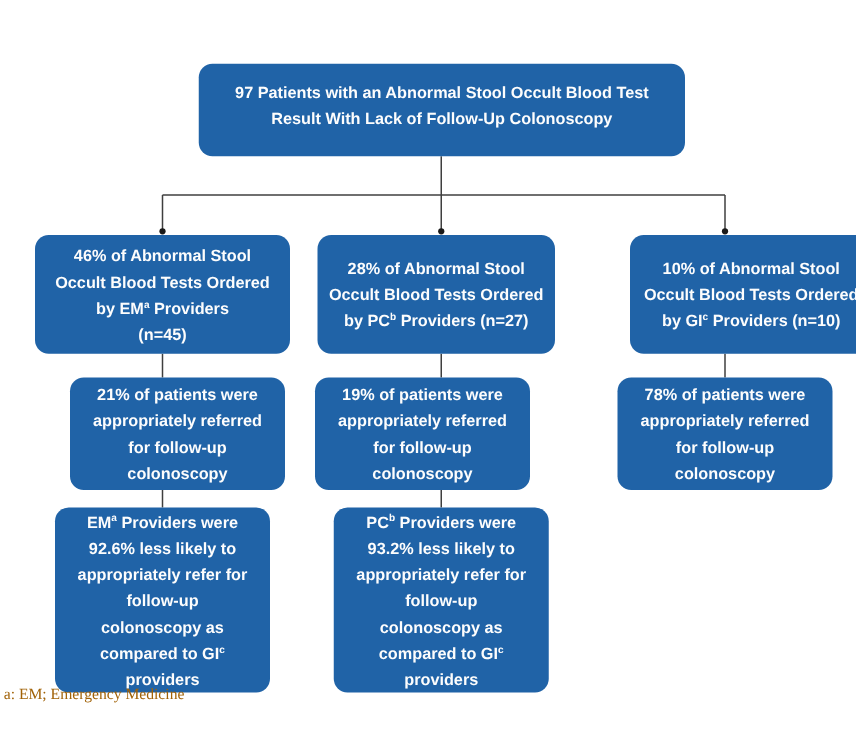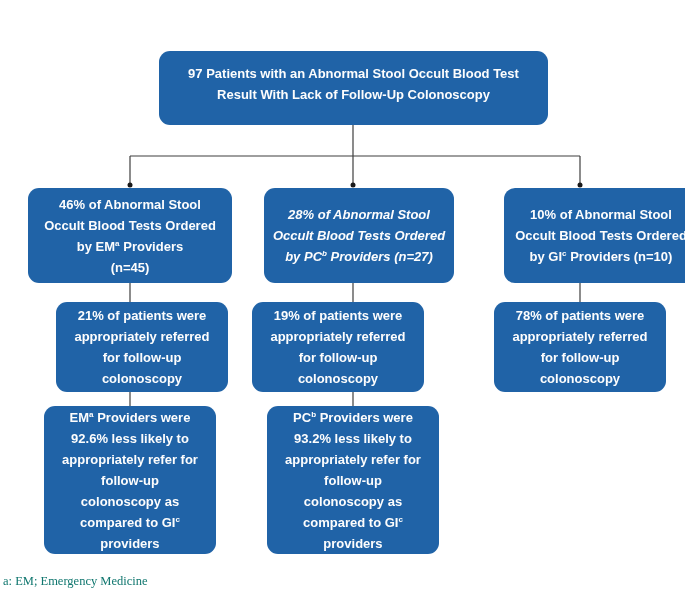--- a/index.html
+++ b/index.html
@@ -40,36 +40,36 @@
     line-height: 0;
     vertical-align: 0.6em;
   }
   .box.root {
     left: 159px; top: 11px; width: 389px; height: 74px;
     align-items: flex-start;
     padding-top: 12px;
   }
   .box.r1 { top: 148px; height: 95px; }
   .box.r1.c1 { left: 28px;  width: 204px; }
-  .box.r1.c2 { left: 264px; width: 190px; font-style: italic; }
+  .box.r1.c2 { left: 254px; width: 190px; }
   .box.r1.c3 { left: 504px; width: 194px; }
   .box.r2 { top: 262px; height: 90px; }
   .box.r2.c1 { left: 56px;  width: 172px; }
   .box.r2.c2 { left: 252px; width: 172px; }
   .box.r2.c3 { left: 494px; width: 172px; }
   .box.r3 { top: 366px; height: 148px; }
   .box.r3.c1 { left: 44px;  width: 172px; }
   .box.r3.c2 { left: 267px; width: 172px; }
   .footnotes {
     position: absolute;
-    left: 3px; top: 531px;
+    left: 3px; top: 505px;
     font-family: "Liberation Serif", serif;
     font-size: 12.5px;
     line-height: 21.5px;
-    color: #0f766e;
+    color: #a16207;
   }
 </style>
 </head>
 <body>
 
 <div class="stage">
 
   <svg class="connectors" viewBox="0 0 685 594" xmlns="http://www.w3.org/2000/svg" aria-hidden="true">
     <path d="M353 85 V144" style="stroke: rgb(63, 63, 63);"></path>
     <path d="M130 116 H580" style="stroke: rgb(63, 63, 63);"></path>

